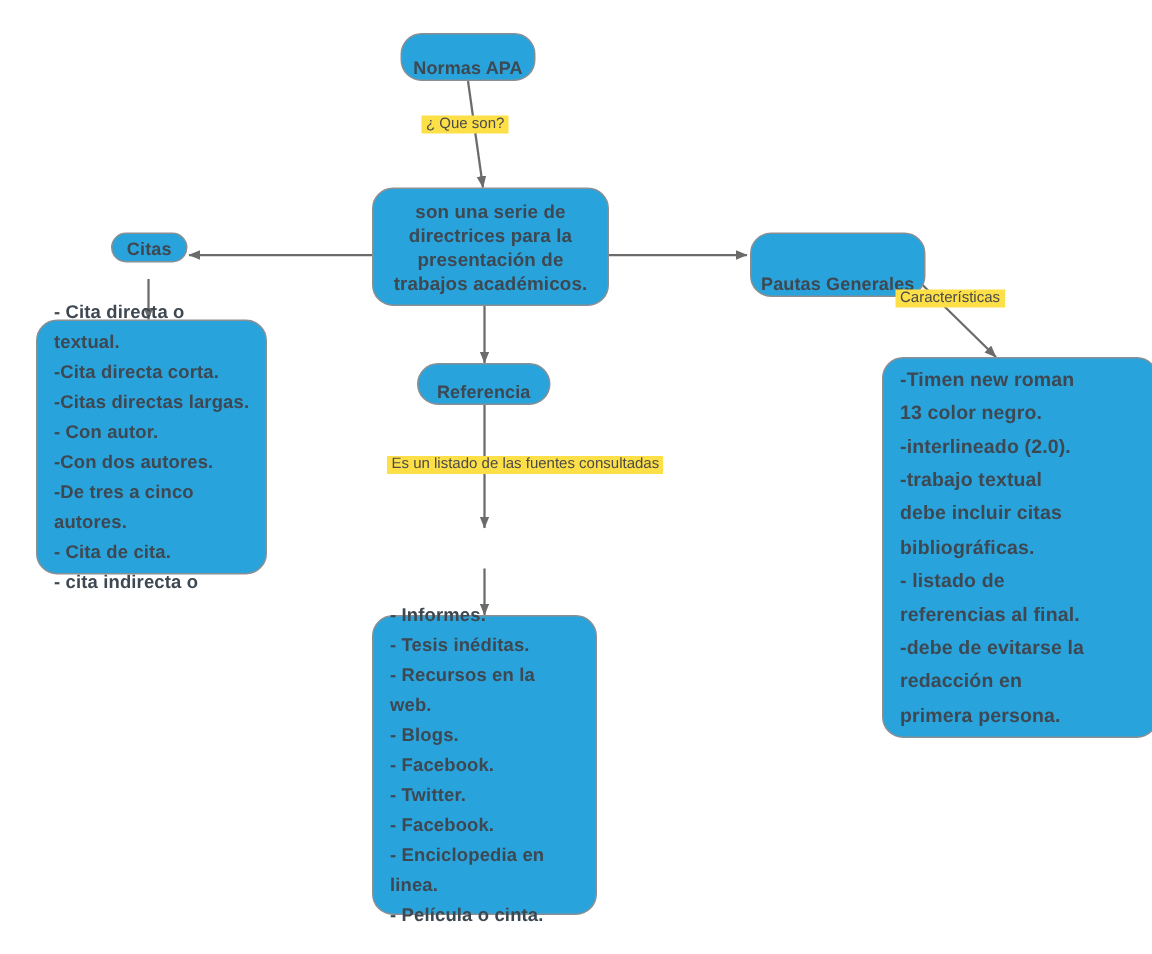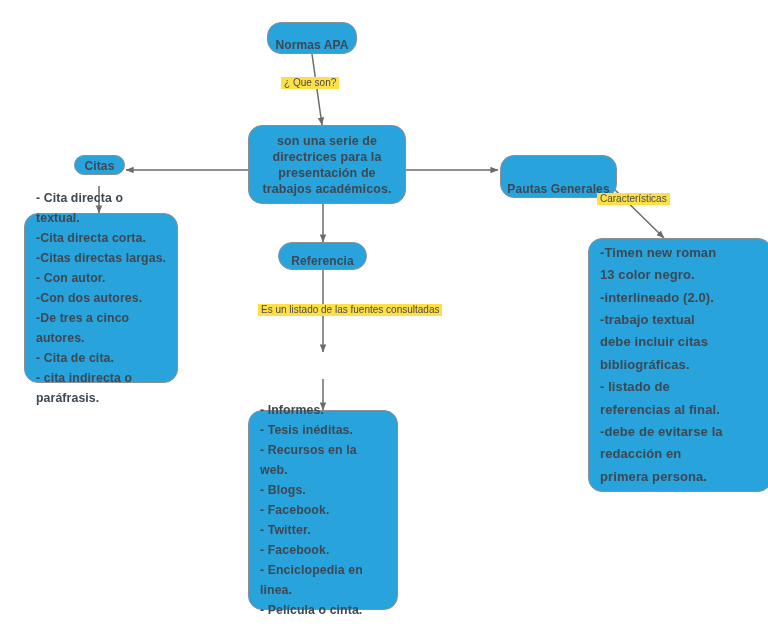--- a/index.html
+++ b/index.html
@@ -152,21 +152,20 @@
   <div class="node listbox" style="left:24px; top:213px; width:154px; height:170px;">
     <span class="list-lines">
       <span>- Cita directa o textual.</span>
       <span>-Cita directa corta.</span>
       <span>-Citas directas largas.</span>
       <span>- Con autor.</span>
       <span>-Con dos autores.</span>
       <span>-De tres a cinco autores.</span>
       <span>- Cita de cita.</span>
       <span>- cita indirecta o</span>
-      <span>paráfrasis.</span>
     </span>
   </div>
 
   <div class="node pill" style="left:500px; top:155px; width:117px; height:43px;">
     <span>Pautas Generales</span>
   </div>
 
   <div class="edge-label" style="left:597px; top:193px;">
     <span>Características</span>
   </div>

